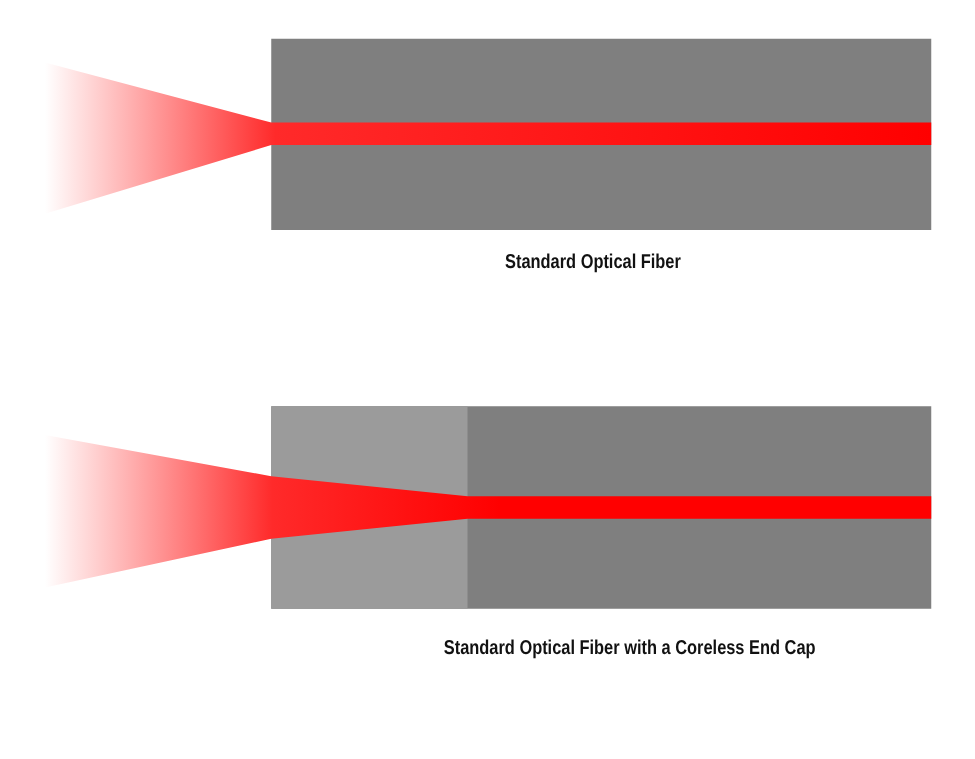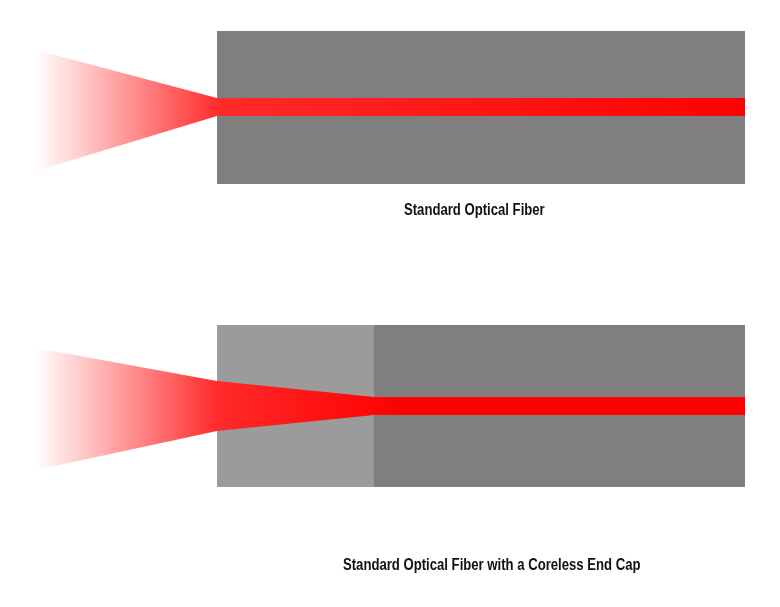--- a/index.html
+++ b/index.html
@@ -33,15 +33,15 @@
   <g>
     <rect x="217" y="325" width="528" height="162" fill="#7f7f7f"></rect>
     <rect x="217" y="325" width="157" height="162" fill="#9b9b9b"></rect>
     <polygon points="36,348 217,381 374,397 745,397 745,415 374,415 217,431 36,470" fill="url(#beamGrad2)"></polygon>
   </g>
 </svg>
 
 <div class="caption" style="top:201px; left:404px; width:auto;">
   <span>Standard Optical Fiber</span>
 </div>
-<div class="caption" style="top:510px; left:343px; width:auto;margin-top:46px;">
+<div class="caption" style="top:510px; left:355px; width:auto;">
   <span>Standard Optical Fiber with a Coreless End Cap</span>
 </div>
 
 </body></html>

